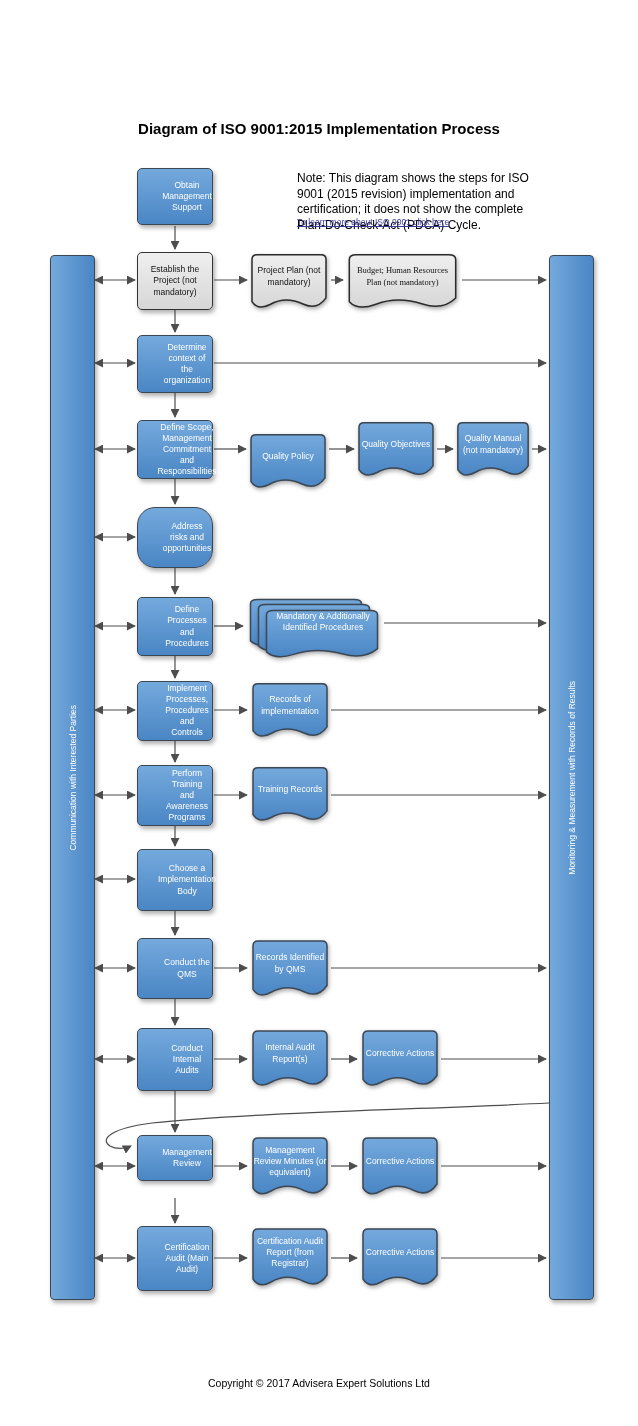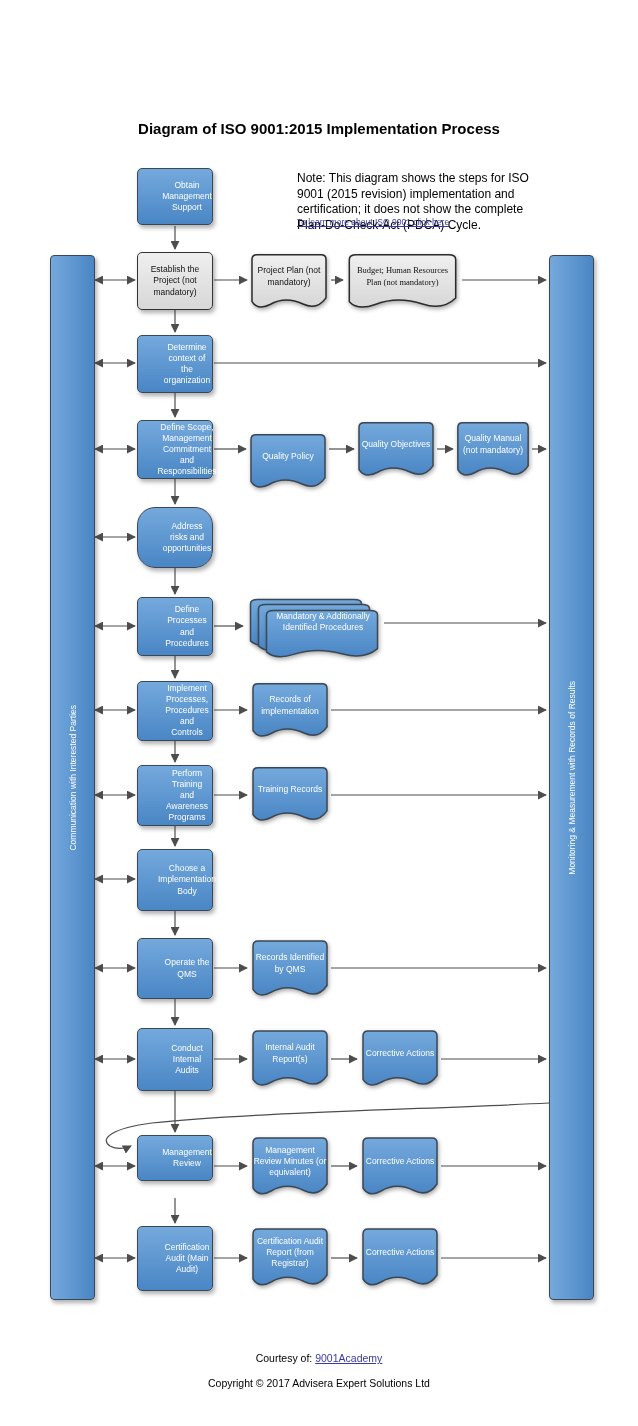--- a/index.html
+++ b/index.html
@@ -145,21 +145,21 @@
   <div class="pbox blue" style="top:681px;height:60px;align-items:flex-end;">
       <span>Implement Processes, Procedures and Controls</span>
     </div>
   <div class="pbox blue" style="top:765px;height:61px;">
       <span>Perform Training and Awareness Programs</span>
     </div>
   <div class="pbox blue" style="top:849px;height:62px;">
       <span>Choose a Implementation Body</span>
     </div>
   <div class="pbox blue" style="top:938px;height:61px;">
-      <span>Operate the QMS</span>
+      <span>Conduct the QMS</span>
     </div>
   <div class="pbox blue" style="top:1028px;height:63px;">
       <span>Conduct Internal Audits</span>
     </div>
   <div class="pbox blue" style="top:1135px;height:46px;">
       <span>Management Review</span>
     </div>
   <div class="pbox blue" style="top:1226px;height:65px;">
       <span>Certification Audit (Main Audit)</span>
     </div>
@@ -362,19 +362,15 @@
           <linearGradient id="dg16" x1="0" y1="0" x2="0" y2="1">
             <stop offset="0" stop-color="#74A9DC"></stop>
             <stop offset="1" stop-color="#4A86C5"></stop>
           </linearGradient>
         </defs>
         <path d="M3,8 C3,4.5 4.5,3 8,3 L72,3 C75.5,3 77,4.5 77,8 L77,49 C71,58 63,60 54,55.5 C43,50 31,50 21,56 C13,60.5 7,59.5 3,53 Z" fill="url(#dg16)" stroke="#3C4754" stroke-width="1.5" vector-effect="non-scaling-stroke"></path>
       </svg>
       <span class="lbl">Corrective Actions</span>
   </div>
 
-  <div class="footer-line" style="top:1352px;">
-    <span>Courtesy of:</span>
-    <a href="#">9001Academy</a>
-  </div>
   <div class="footer-line" style="top:1377px;">Copyright © 2017 Advisera Expert Solutions Ltd</div>
 
 </div>
 
 </body></html>

